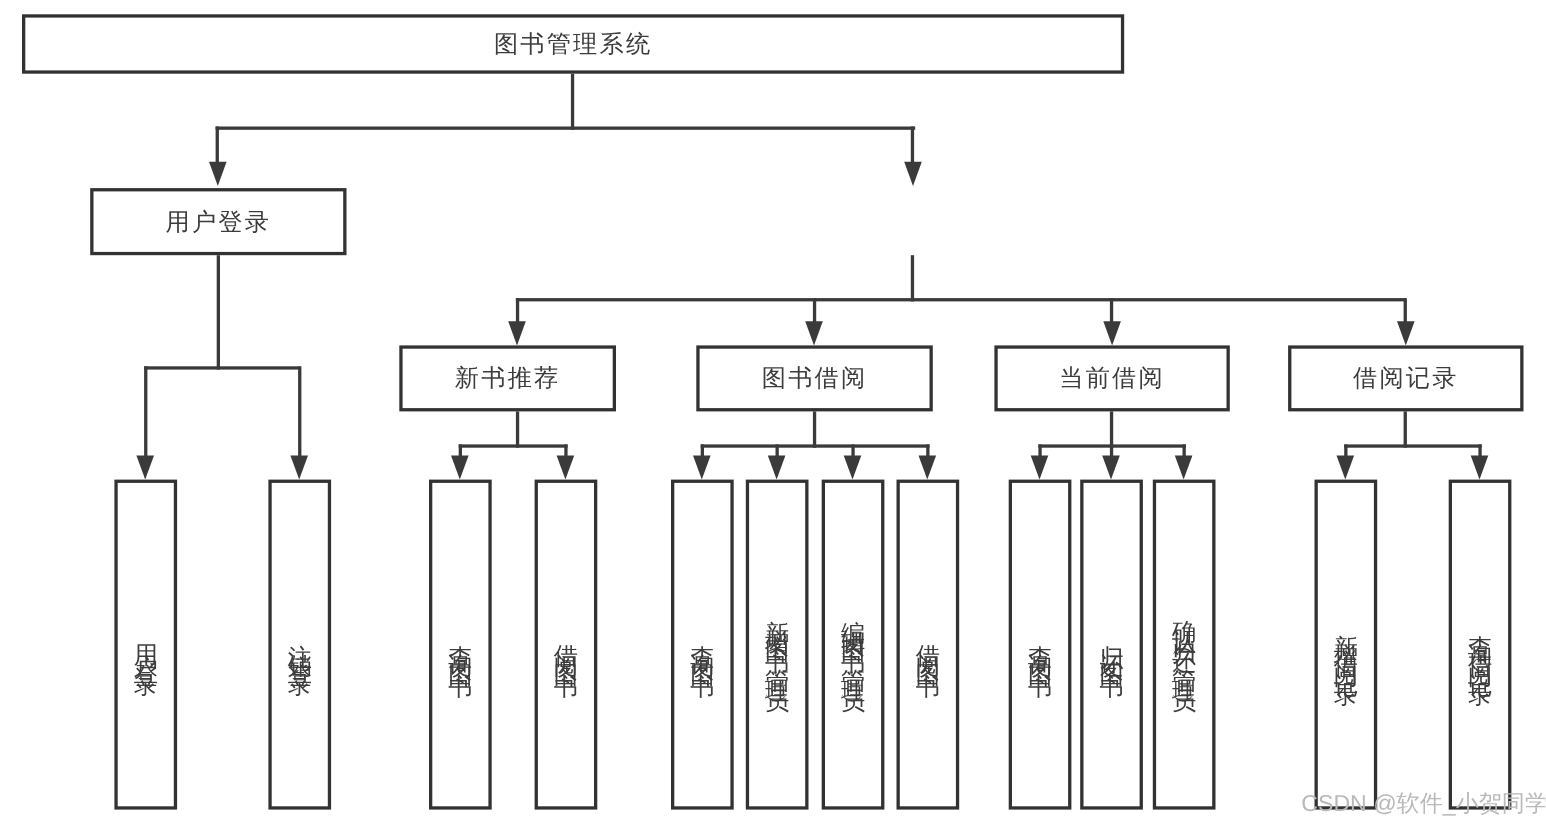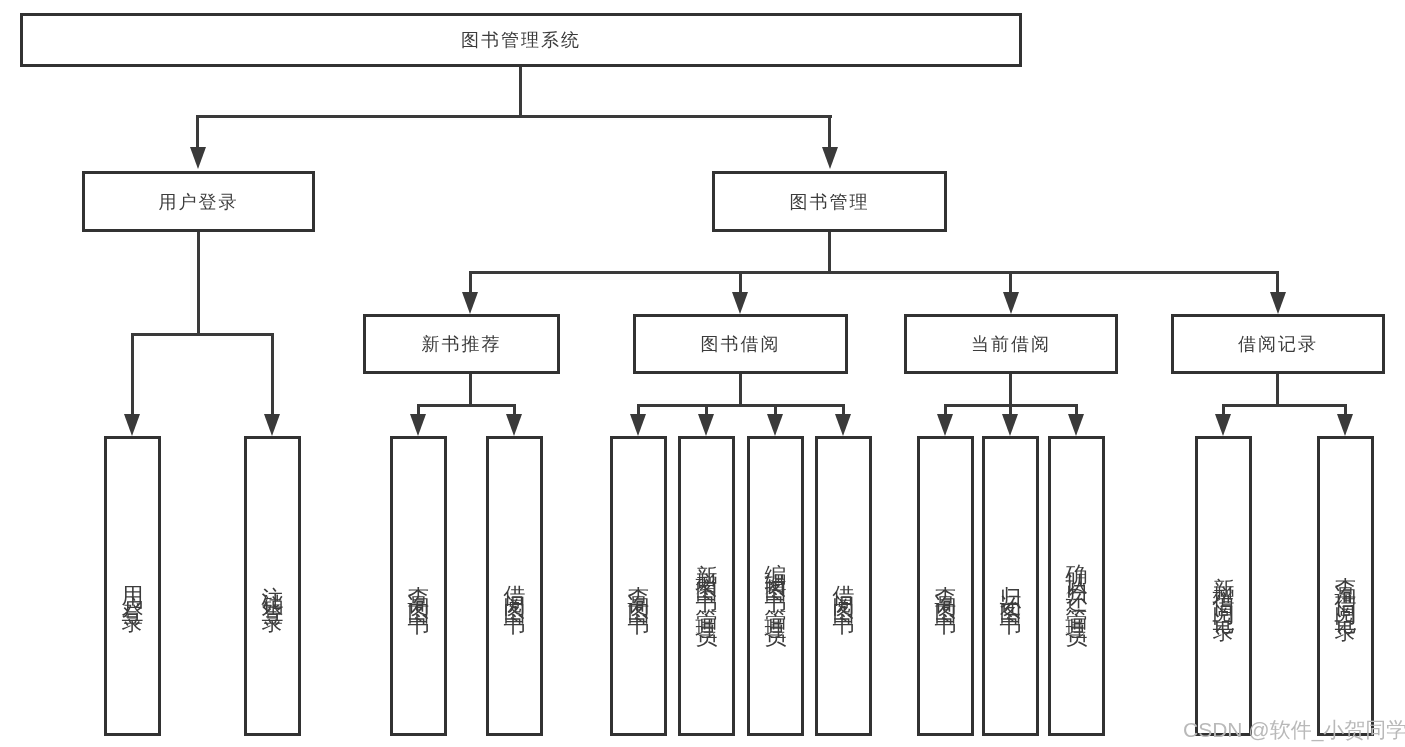--- a/index.html
+++ b/index.html
@@ -5,21 +5,21 @@
   html,body{margin:0;padding:0;background:#ffffff;}
   .stage{
     position:relative;width:1405px;height:747px;background:#ffffff;overflow:hidden;
     font-family:"Liberation Sans","DejaVu Sans",sans-serif;color:#3c3c3c;
   }
   
   .box{
     position:absolute;border:3px solid #323232;background:#ffffff;box-sizing:border-box;
     display:flex;align-items:center;justify-content:center;
   }
-  .box .lbl{font-size:18px;letter-spacing:2px;white-space:nowrap;}
+  .box .lbl{font-size:22px;letter-spacing:2px;white-space:nowrap;}
   .leaf{width:57px;top:436px;height:300px;}
   .leaf .vtxt{
     writing-mode:vertical-rl;text-orientation:mixed;
     font-size:22px;letter-spacing:9px;line-height:1;white-space:nowrap;
   }
   
   .vl,.hl{position:absolute;background:#3a3a3a;}
   .vl{width:3px;}
   .hl{height:3px;}
   
@@ -44,23 +44,20 @@
 
   <div class="vl" style="left:519px;top:67px;height:51px"></div>
   <div class="hl" style="left:196px;top:115px;width:636px"></div>
   <div class="vl" style="left:196px;top:115px;height:34px"></div>
   <div class="ar" style="left:190px;top:147px"></div>
   <div class="vl" style="left:828px;top:115px;height:34px"></div>
   <div class="ar" style="left:822px;top:147px"></div>
 
   <div class="box" style="left:82px;top:171px;width:233px;height:61px">
     <span class="lbl">用户登录</span>
-  </div>
-  <div class="box" style="left:712px;top:171px;width:235px;height:61px">
-    <span class="lbl">图书管理</span>
   </div>
 
   <div class="vl" style="left:197px;top:232px;height:104px"></div>
   <div class="hl" style="left:131px;top:333px;width:142px"></div>
   <div class="vl" style="left:131px;top:333px;height:83px"></div>
   <div class="ar" style="left:124px;top:414px"></div>
   <div class="vl" style="left:271px;top:333px;height:83px"></div>
   <div class="ar" style="left:264px;top:414px"></div>
 
   <div class="vl" style="left:828px;top:232px;height:42px"></div>

